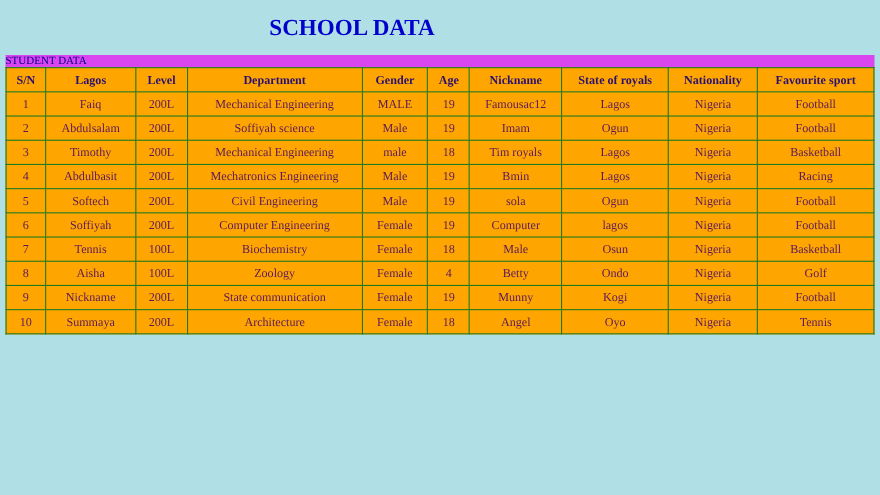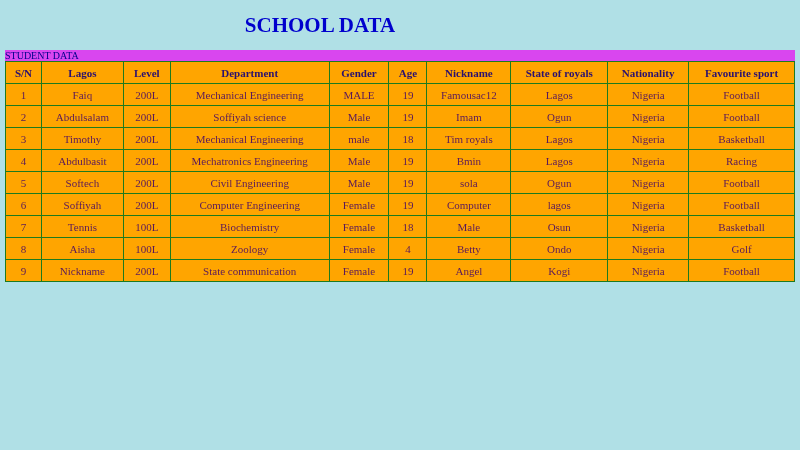--- a/index.html
+++ b/index.html
@@ -188,19 +188,31 @@
         <td>Nigeria</td>
         <td>Golf</td>
       </tr>
       <tr>
         <td>9</td>
         <td>Nickname</td>
         <td>200L</td>
         <td>State communication</td>
         <td>Female</td>
         <td>19</td>
+        <td>Munny</td>
+        <td>Kogi</td>
+        <td>Nigeria</td>
+        <td>Football</td>
+      </tr>
+      <tr>
+        <td>10</td>
+        <td>Summaya</td>
+        <td>200L</td>
+        <td>Architecture</td>
+        <td>Female</td>
+        <td>18</td>
         <td>Angel</td>
-        <td>Kogi</td>
-        <td>Nigeria</td>
-        <td>Football</td>
+        <td>Oyo</td>
+        <td>Nigeria</td>
+        <td>Tennis</td>
       </tr>
     </tbody>
 </table>
 
 </body></html>

